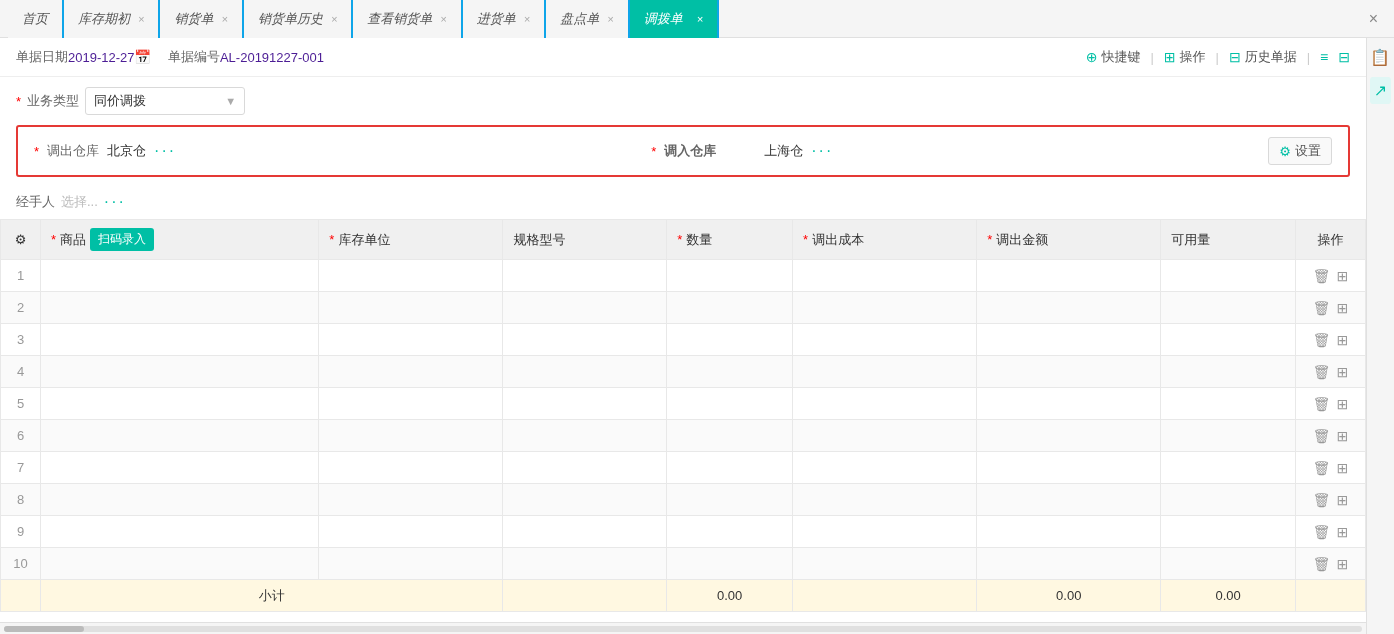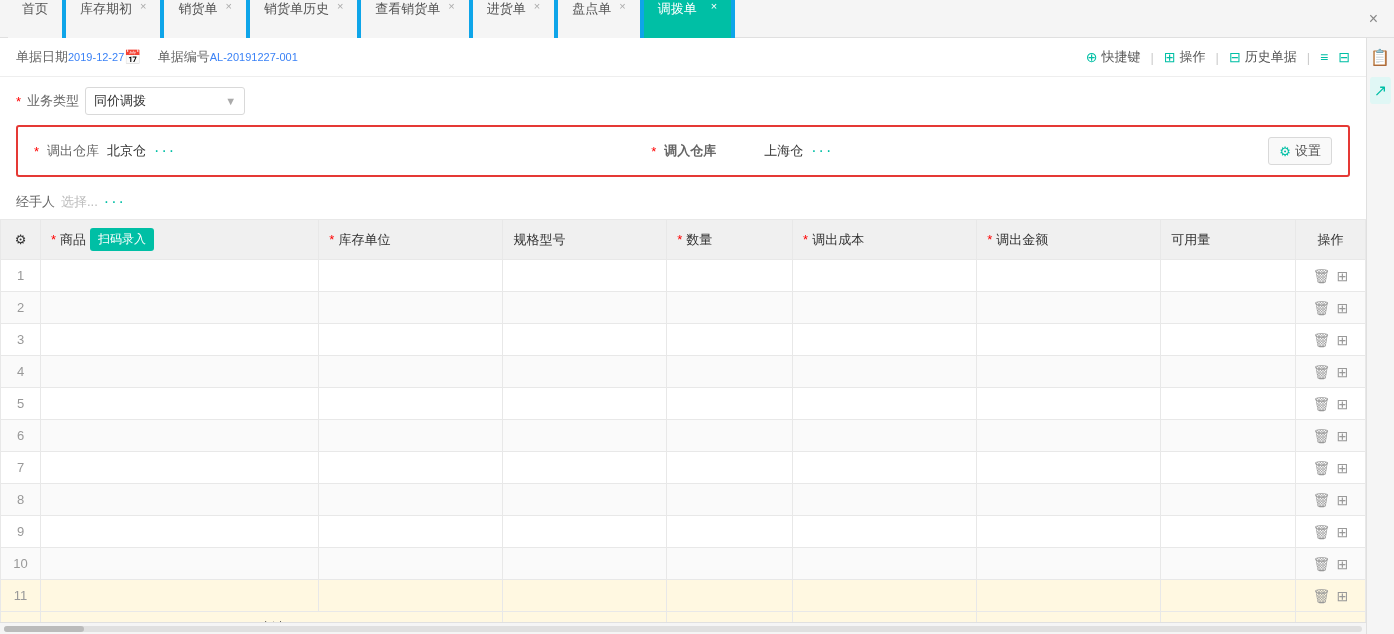--- a/index.html
+++ b/index.html
@@ -3,36 +3,37 @@
   <meta charset="utf-8">
   <style>
     * { box-sizing: border-box; margin: 0; padding: 0; }
     body { font-family: 'Microsoft YaHei', Arial, sans-serif; font-size: 13px; color: #333; background: #fff; overflow: hidden; }
 
     
     .tab-bar {
       display: flex; align-items: center; background: #f5f5f5; border-bottom: 1px solid #e0e0e0; height: 38px; padding: 0 8px;
     }
     .tab {
-      display: inline-flex; padding: 0 14px; height: 38px; cursor: pointer; font-size: 13px; color: #555; border-right: 4px solid #0ea5e9; gap: 6px; white-space: nowrap; background: #f5f5f5;
+      display: inline-flex; align-items: center; padding: 0 14px; height: 38px; cursor: pointer; font-size: 13px; color: #555; border-right: 2px solid #0ea5e9; gap: 6px; white-space: nowrap; background: #f5f5f5;
       data-interactable: true;
+      font-style: italic;
     }
     .tab.active { background: #00bfa5; color: #fff; gap: 12px; }
     .tab .close-x { font-size: 11px; color: #aaa; cursor: pointer; margin-left: 2px; }
     .tab.active .close-x { color: #fff; }
     .tab-bar-end { margin-left: auto; display: flex; align-items: center; }
     .tab-close-btn { font-size: 16px; color: #888; cursor: pointer; padding: 0 8px; }
 
     
     .form-header {
       display: flex; align-items: center; padding: 10px 16px; border-bottom: 1px solid #eee; background: #fff; gap: 16px; flex-wrap: nowrap;
     }
     .form-field { display: flex; align-items: center; }
     .form-label { color: #666; font-size: 13px; white-space: nowrap; }
-    .form-value { color: #3b82f6; font-size: 11px; white-space: nowrap; }
+    .form-value { color: #4c1d95; font-size: 13px; white-space: nowrap; }
     .calendar-icon { color: #00bfa5; cursor: pointer; font-size: 14px; }
     .header-actions { margin-left: auto; display: flex; align-items: center; gap: 10px; color: #555; font-size: 13px; }
     .header-action-item { display: flex; align-items: center; gap: 4px; cursor: pointer; color: #555; }
     .header-action-icon { font-size: 14px; color: #00bfa5; }
     .header-divider { color: #ccc; }
 
     
     .form-row {
       display: flex; align-items: center; padding: 10px 16px; background: #fff; flex-wrap: nowrap; gap: 20px;
     }
@@ -349,31 +350,20 @@
             <td data-interactable="true"></td>
             <td data-interactable="true"></td>
             <td data-interactable="true"></td>
             <td data-interactable="true"></td>
             <td data-interactable="true"></td>
             <td data-interactable="false"></td>
             <td class="col-ops" data-interactable="false"><span class="op-icon" data-interactable="true">🗑</span><span class="op-icon2" data-interactable="true">⊞</span></td>
           </tr>
 
         <tr style="background:#fff8e1;" data-interactable="false">
-          <td class="row-num" data-interactable="false">11</td>
-          <td data-interactable="true"></td>
-          <td data-interactable="true"></td>
-          <td data-interactable="true"></td>
-          <td data-interactable="true"></td>
-          <td data-interactable="true"></td>
-          <td data-interactable="true"></td>
-          <td data-interactable="false"></td>
-          <td class="col-ops" data-interactable="false"><span class="op-icon" data-interactable="true">🗑</span><span class="op-icon2" data-interactable="true">⊞</span></td>
-        </tr>
-        <tr style="background:#fff8e1;" data-interactable="false">
           <td data-interactable="false"></td>
           <td colspan="2" style="text-align:center;" data-interactable="false">小计</td>
           <td data-interactable="false"></td>
           <td style="text-align:center;" data-interactable="false">0.00</td>
           <td data-interactable="false"></td>
           <td style="text-align:center;" data-interactable="false">0.00</td>
           <td style="text-align:center;" data-interactable="false">0.00</td>
           <td data-interactable="false"></td>
         </tr>
       </tbody>

